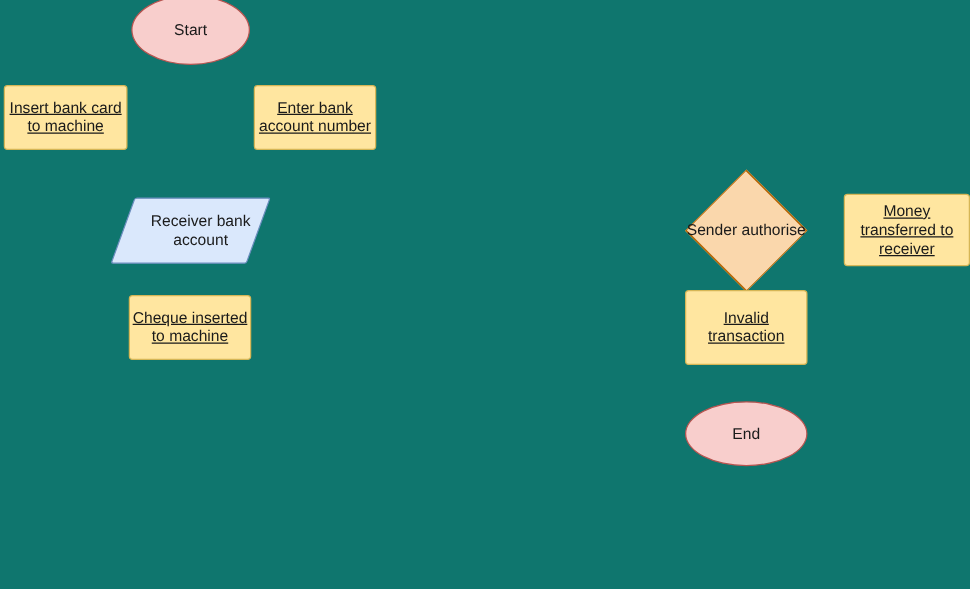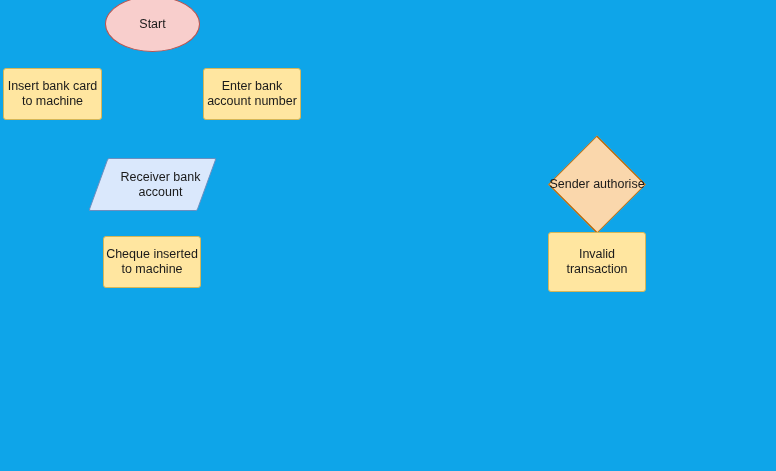--- a/index.html
+++ b/index.html
@@ -25,20 +25,21 @@
     color: #1a1a1a;
     font-size: 12.5px;
     line-height: 15px;
     font-family: "Liberation Sans", sans-serif;
   }
   
   .shape-rect {
     background: #ffe6a0;
     border: 1px solid #d6b656;
     border-radius: 3px;
+    text-decoration: underline;
   }
   
   .shape-ellipse {
     background: #f8cecc;
     border: 1px solid #b85450;
     border-radius: 50%;
   }
   
   .shape-diamond {
     background: transparent;
@@ -90,21 +91,21 @@
   }
   
   .edge {
     position: absolute;
     background: #000000;
   }
 </style>
 </head>
 <body>
 
-<div id="canvas" style="width: 776px; height: 471px; background: #0ea5e9;">
+<div id="canvas" style="width: 776px; height: 471px; background: #0f766e;">
     <div class="edge" style="left: 596px; top: 210px; width: 1px; height: 24px;"></div>
     <div class="node shape-ellipse" style="left: 105px; top: -4px; width: 95px; height: 56px;">
       <span class="node-label">Start</span>
     </div>
     <div class="node shape-rect" style="left: 3px; top: 68px; width: 99px; height: 52px;">
       <span class="node-label">Insert bank card
 to machine</span>
     </div>
     <div class="node shape-rect" style="left: 203px; top: 68px; width: 98px; height: 52px;">
       <span class="node-label">Enter bank
@@ -112,21 +113,29 @@
     </div>
     <div class="node shape-parallelogram" style="left: 98px; top: 158px; width: 109px; height: 53px;">
       <div class="para-fill"></div>
       <span class="node-label">Receiver bank
 account</span>
     </div>
     <div class="node shape-diamond" style="left: 548px; top: 157px; width: 98px; height: 55px;">
       <div class="diamond-fill"></div>
       <span class="node-label">Sender authorise</span>
     </div>
+    <div class="node shape-rect" style="left: 675px; top: 155px; width: 101px; height: 58px;">
+      <span class="node-label">Money
+transferred to
+receiver</span>
+    </div>
     <div class="node shape-rect" style="left: 103px; top: 236px; width: 98px; height: 52px;">
       <span class="node-label">Cheque inserted
 to machine</span>
     </div>
     <div class="node shape-rect" style="left: 548px; top: 232px; width: 98px; height: 60px;">
       <span class="node-label">Invalid
 transaction</span>
     </div>
+    <div class="node shape-ellipse" style="left: 548px; top: 321px; width: 98px; height: 52px;">
+      <span class="node-label">End</span>
+    </div>
   </div>
 
 </body></html>

